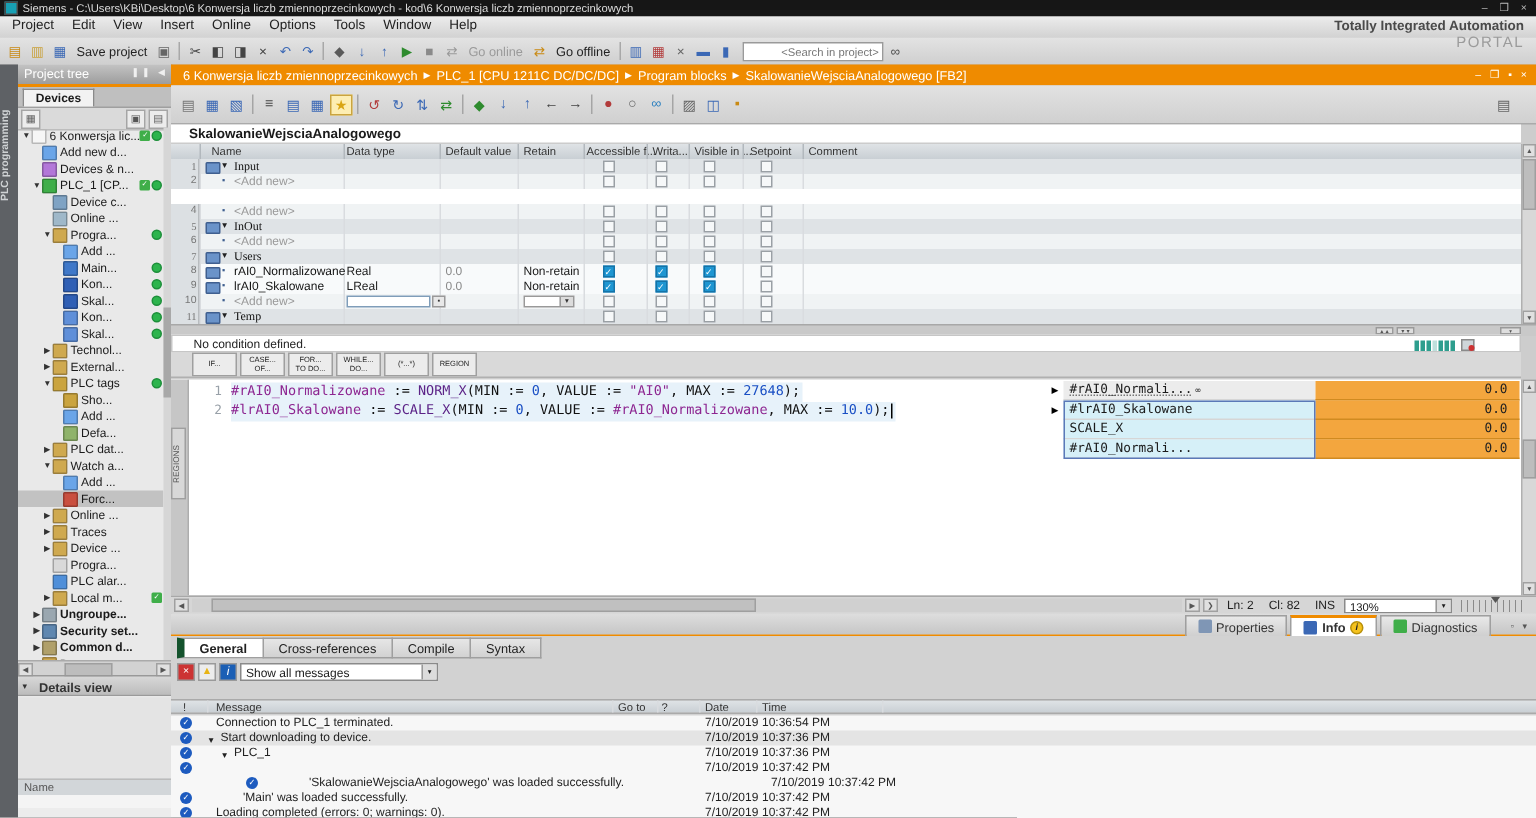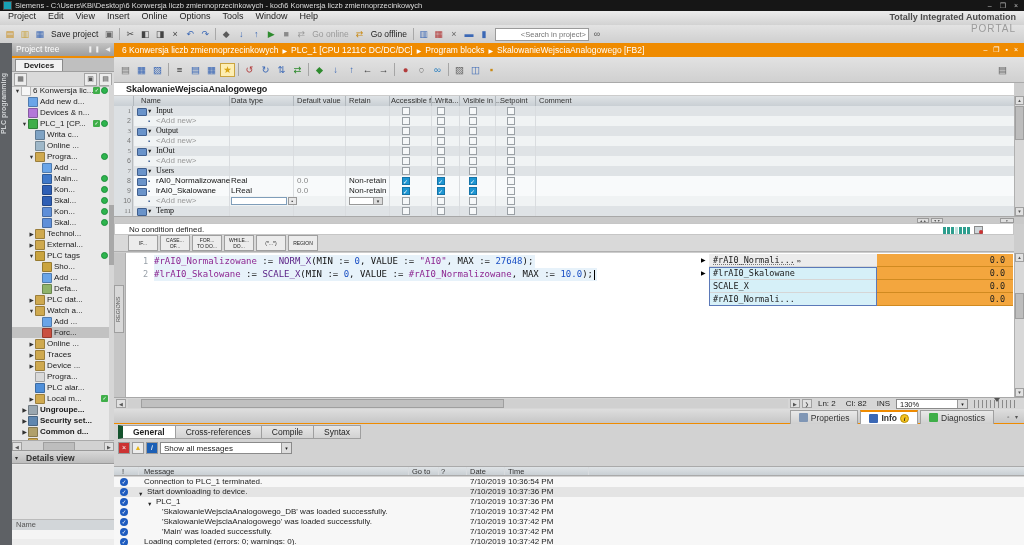--- a/index.html
+++ b/index.html
@@ -273,21 +273,21 @@
           <span class="tico i-plc"></span>
           <span>PLC_1 [CP...</span>
           <span class="badges">
             <span class="bchk">✓</span>
             <span class="bdot"></span>
           </span>
         </div>
         <div class="trow" style="padding-left: 16px;">
           <span class="tarrow"></span>
           <span class="tico i-device"></span>
-          <span>Writa c...</span>
+          <span>Device c...</span>
           <span class="badges"></span>
         </div>
         <div class="trow" style="padding-left: 16px;">
           <span class="tarrow"></span>
           <span class="tico i-online"></span>
           <span>Online ...</span>
           <span class="badges"></span>
         </div>
         <div class="trow" style="padding-left: 16px;">
           <span class="tarrow">▼</span>
@@ -587,39 +587,20 @@
             <span class="vln" style="left: 381px;"></span>
             <span class="vln" style="left: 421px;"></span>
             <span class="rn">2</span>
             <span class="rbul">▪</span>
             <span class="rname">&lt;Add new&gt;</span>
             <span class="cb c1"></span>
             <span class="cb c2"></span>
             <span class="cb c3"></span>
             <span class="cb c4"></span>
           </div>
-          <div class="itr k-section" style="top: 20px;">
-            <span class="vln" style="left: 19px;"></span>
-            <span class="vln" style="left: 115px;"></span>
-            <span class="vln" style="left: 179px;"></span>
-            <span class="vln" style="left: 231px;"></span>
-            <span class="vln" style="left: 275px;"></span>
-            <span class="vln" style="left: 317px;"></span>
-            <span class="vln" style="left: 345px;"></span>
-            <span class="vln" style="left: 381px;"></span>
-            <span class="vln" style="left: 421px;"></span>
-            <span class="rn">3</span>
-            <span class="ric"></span>
-            <span class="rarw">▼</span>
-            <span class="rname">Output</span>
-            <span class="cb c1"></span>
-            <span class="cb c2"></span>
-            <span class="cb c3"></span>
-            <span class="cb c4"></span>
-          </div>
           <div class="itr k-addnew" style="top: 30px;">
             <span class="vln" style="left: 19px;"></span>
             <span class="vln" style="left: 115px;"></span>
             <span class="vln" style="left: 179px;"></span>
             <span class="vln" style="left: 231px;"></span>
             <span class="vln" style="left: 275px;"></span>
             <span class="vln" style="left: 317px;"></span>
             <span class="vln" style="left: 345px;"></span>
             <span class="vln" style="left: 381px;"></span>
             <span class="vln" style="left: 421px;"></span>
@@ -933,25 +914,24 @@
         </div>
         <div class="mrow" style="top: 20px;">
           <span class="micon">✓</span>
           <span class="marw" style="left: 33px; top: 2px;">▼</span>
           <span class="mtext" style="left: 42px;">PLC_1</span>
           <span class="mdate">7/10/2019</span>
           <span class="mtime">10:37:36 PM</span>
         </div>
         <div class="mrow" style="top: 30px;">
           <span class="micon">✓</span>
-          <span class="mtext" style="left: 48px;">'SkalowanieWejsciaAnalogowego_DB' was loaded successfully.</span>
           <span class="mdate">7/10/2019</span>
           <span class="mtime">10:37:42 PM</span>
         </div>
-        <div class="mrow" style="top: 40px;">
+        <div class="mrow" style="top: 40px; margin-left: 44px;">
           <span class="micon">✓</span>
           <span class="mtext" style="left: 48px;">'SkalowanieWejsciaAnalogowego' was loaded successfully.</span>
           <span class="mdate">7/10/2019</span>
           <span class="mtime">10:37:42 PM</span>
         </div>
         <div class="mrow" style="top: 50px;">
           <span class="micon">✓</span>
           <span class="mtext" style="left: 48px;">'Main' was loaded successfully.</span>
           <span class="mdate">7/10/2019</span>
           <span class="mtime">10:37:42 PM</span>

